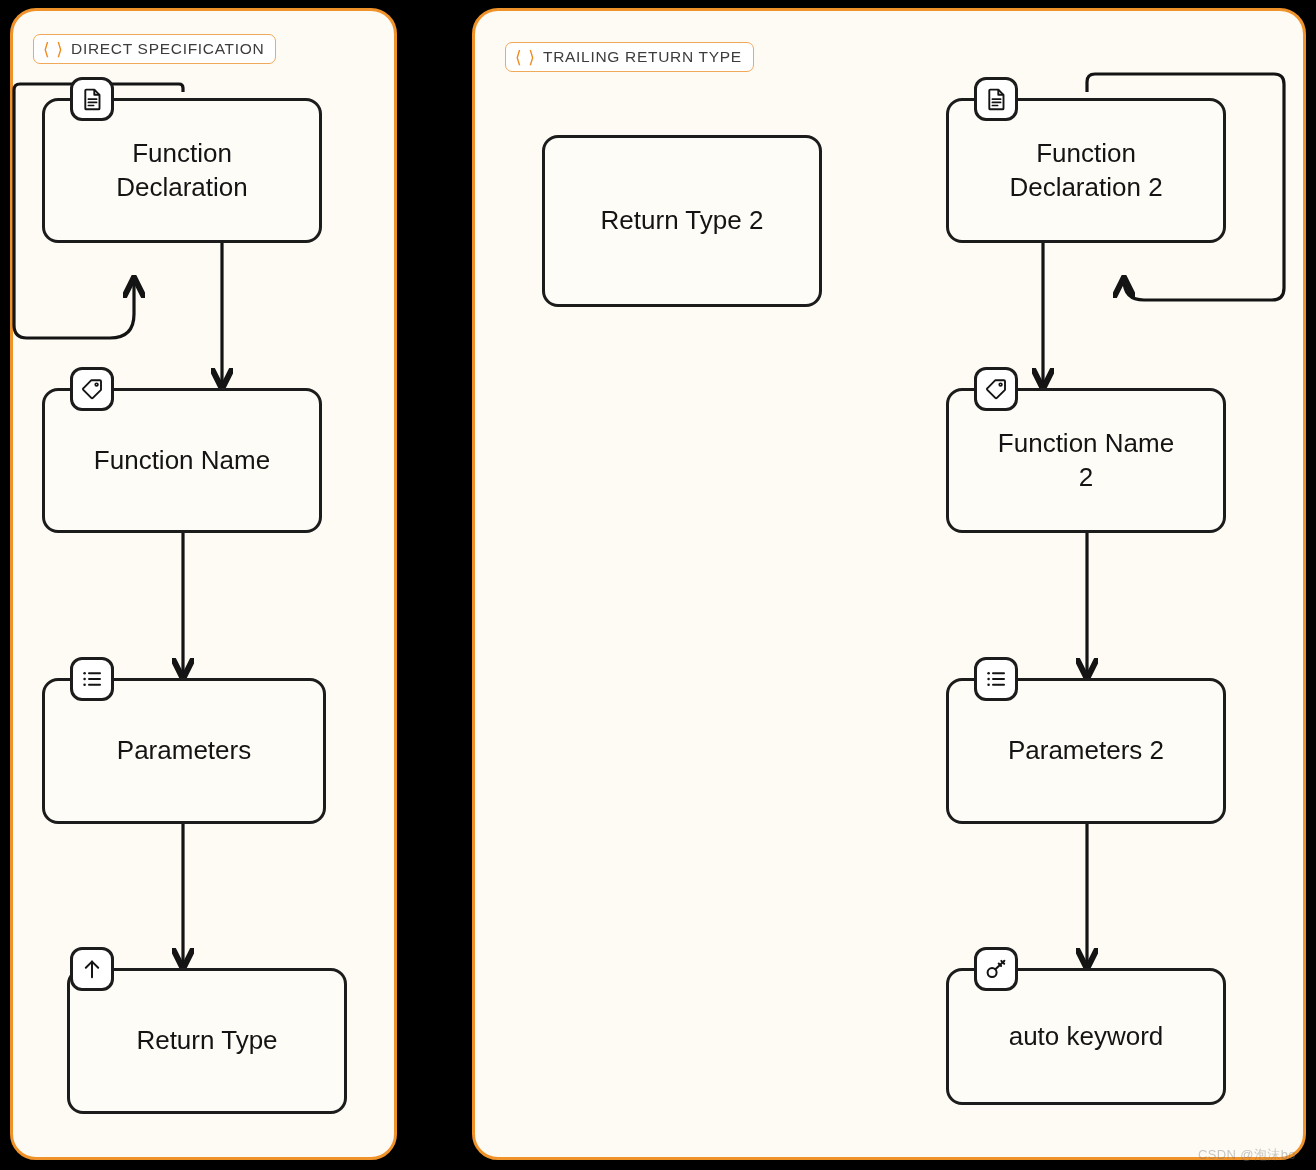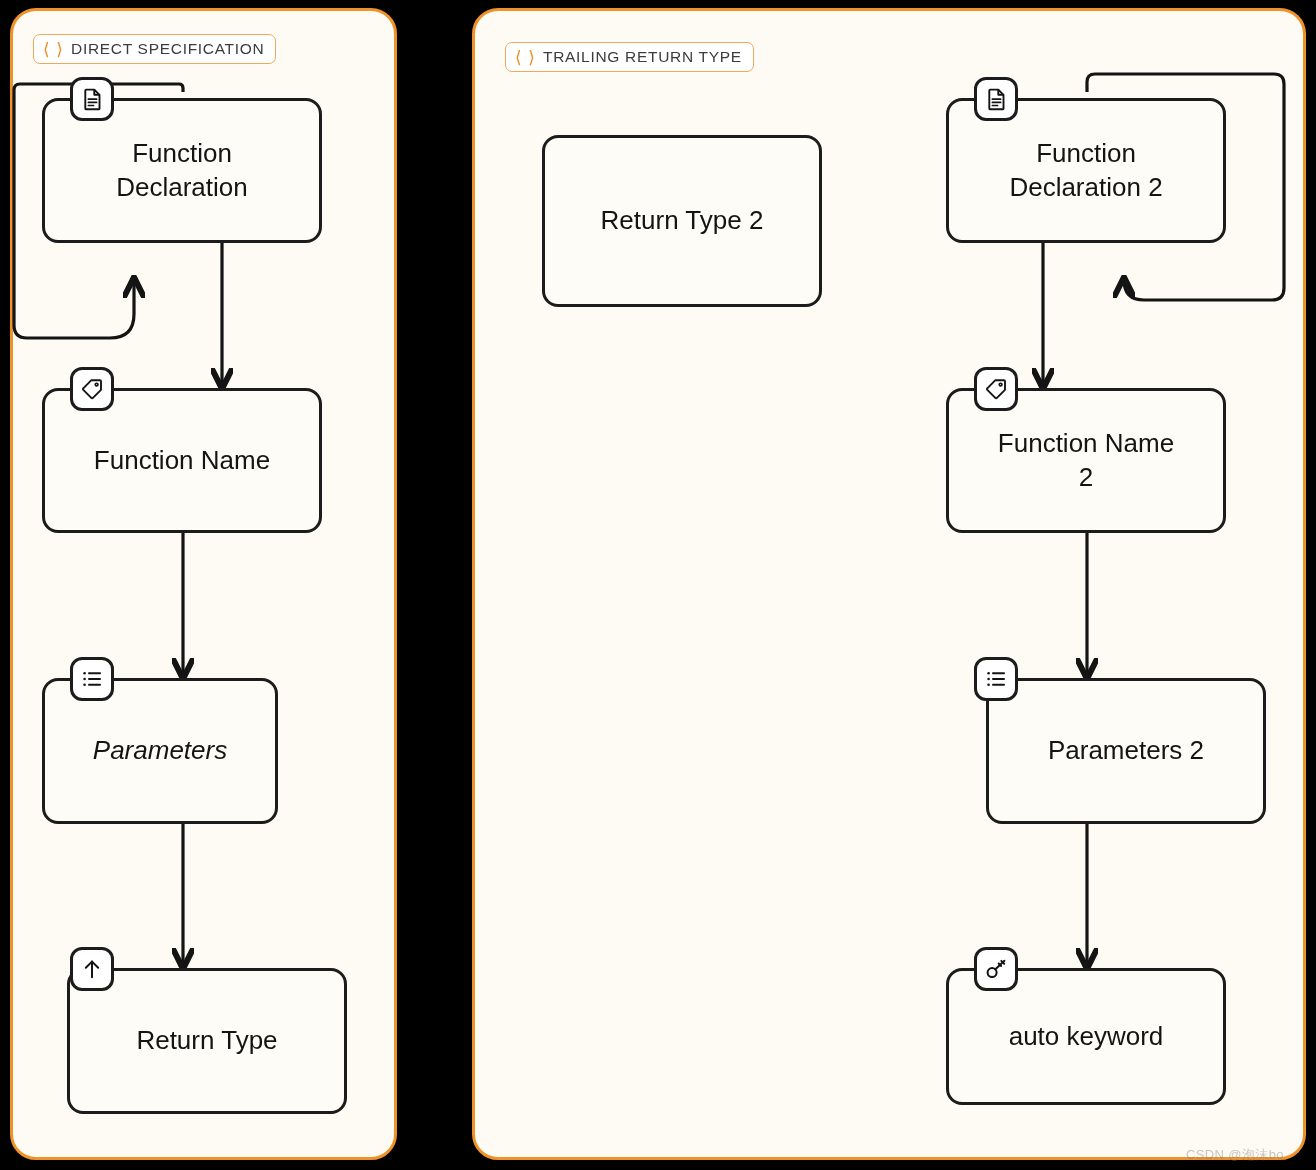--- a/index.html
+++ b/index.html
@@ -90,21 +90,21 @@
     position: absolute; left: 0; top: 0;
     width: 1316px; height: 1170px;
     z-index: 2;
     pointer-events: none;
   }
   #edges path, #edges line { fill: none; stroke: #141414; stroke-width: 3.2; }
 
   
   #watermark {
     position: absolute;
-    right: 32px; bottom: 6px;
+    right: 20px; bottom: 6px;
     font-size: 13px;
     color: rgba(120,120,120,0.42);
     letter-spacing: 0.4px;
     z-index: 20;
     white-space: nowrap;
     margin-top: 8px;
   }
 </style>
 </head>
 <body>
@@ -166,21 +166,21 @@
   <div class="node" style="left:42px;top:388px;width:280px;height:145px;">
     <span class="node-label">Function Name</span>
   </div>
   <div class="badge" style="left:70px;top:367px;">
     <svg width="24" height="24" viewBox="0 0 24 24">
       <path d="M11.4,3.2 h8.5 a1.1,1.1 0 0 1 1.1,1.1 v8.5 l-8.1,8.1 a1.1,1.1 0 0 1 -1.6,0 l-8,-8 a1.1,1.1 0 0 1 0,-1.6 z" fill="none" stroke="#141414" stroke-width="1.9" stroke-linejoin="round"></path>
       <circle cx="16.6" cy="7.6" r="1.35" fill="none" stroke="#141414" stroke-width="1.7"></circle>
     </svg>
   </div>
 
-  <div class="node" style="left:42px;top:678px;width:236px;height:146px;font-style:italic;">
+  <div class="node" style="left:42px;top:678px;width:284px;height:146px;">
     <span class="node-label">Parameters</span>
   </div>
   <div class="badge" style="left:70px;top:657px;">
     <svg width="24" height="24" viewBox="0 0 24 24">
       <circle cx="4.6" cy="6.3" r="1.3" fill="#141414"></circle>
       <circle cx="4.6" cy="12.0" r="1.3" fill="#141414"></circle>
       <circle cx="4.6" cy="17.7" r="1.3" fill="#141414"></circle>
       <line x1="9.0" y1="6.3" x2="20.0" y2="6.3" stroke="#141414" stroke-width="2" stroke-linecap="round"></line>
       <line x1="9.0" y1="12.0" x2="20.0" y2="12.0" stroke="#141414" stroke-width="2" stroke-linecap="round"></line>
       <line x1="9.0" y1="17.7" x2="20.0" y2="17.7" stroke="#141414" stroke-width="2" stroke-linecap="round"></line>
@@ -219,21 +219,21 @@
     <span class="node-label">Function Name
 2</span>
   </div>
   <div class="badge" style="left:974px;top:367px;">
     <svg width="24" height="24" viewBox="0 0 24 24">
       <path d="M11.4,3.2 h8.5 a1.1,1.1 0 0 1 1.1,1.1 v8.5 l-8.1,8.1 a1.1,1.1 0 0 1 -1.6,0 l-8,-8 a1.1,1.1 0 0 1 0,-1.6 z" fill="none" stroke="#141414" stroke-width="1.9" stroke-linejoin="round"></path>
       <circle cx="16.6" cy="7.6" r="1.35" fill="none" stroke="#141414" stroke-width="1.7"></circle>
     </svg>
   </div>
 
-  <div class="node" style="left:946px;top:678px;width:280px;height:146px;margin-left:40px;">
+  <div class="node" style="left:946px;top:678px;width:280px;height:146px;">
     <span class="node-label">Parameters 2</span>
   </div>
   <div class="badge" style="left:974px;top:657px;">
     <svg width="24" height="24" viewBox="0 0 24 24">
       <circle cx="4.6" cy="6.3" r="1.3" fill="#141414"></circle>
       <circle cx="4.6" cy="12.0" r="1.3" fill="#141414"></circle>
       <circle cx="4.6" cy="17.7" r="1.3" fill="#141414"></circle>
       <line x1="9.0" y1="6.3" x2="20.0" y2="6.3" stroke="#141414" stroke-width="2" stroke-linecap="round"></line>
       <line x1="9.0" y1="12.0" x2="20.0" y2="12.0" stroke="#141414" stroke-width="2" stroke-linecap="round"></line>
       <line x1="9.0" y1="17.7" x2="20.0" y2="17.7" stroke="#141414" stroke-width="2" stroke-linecap="round"></line>

